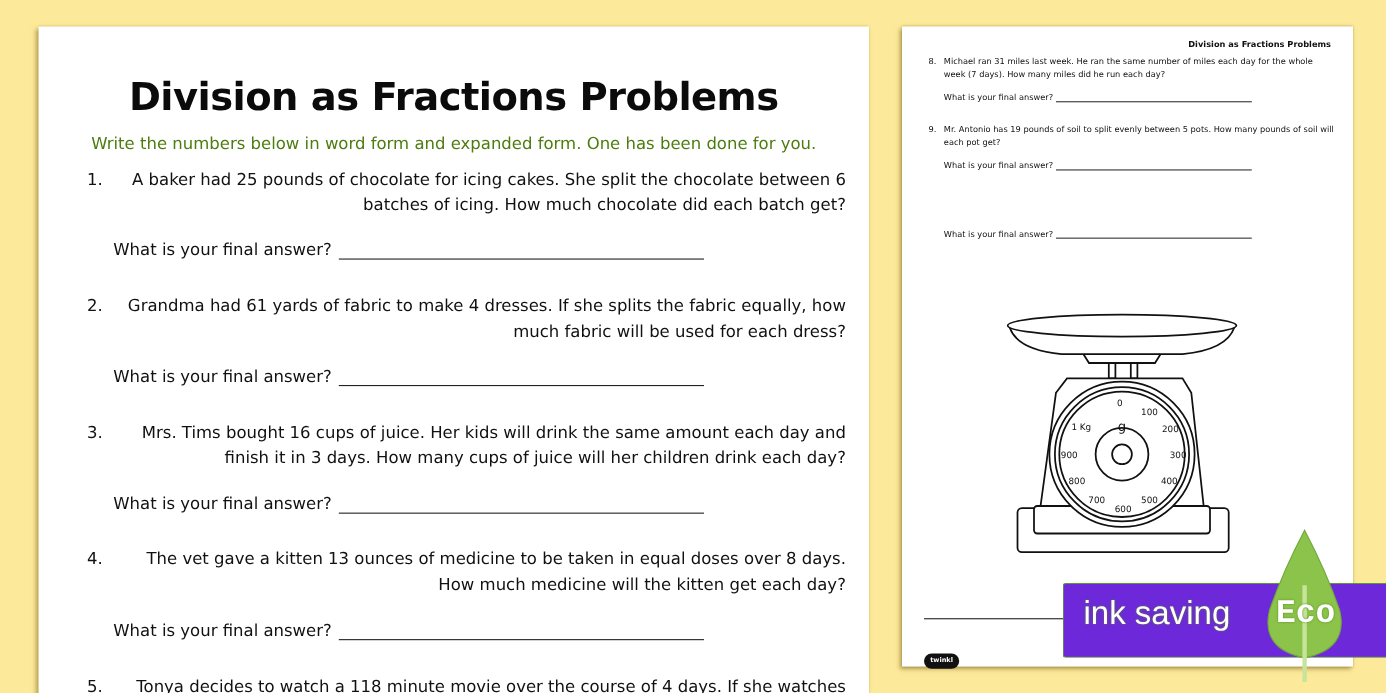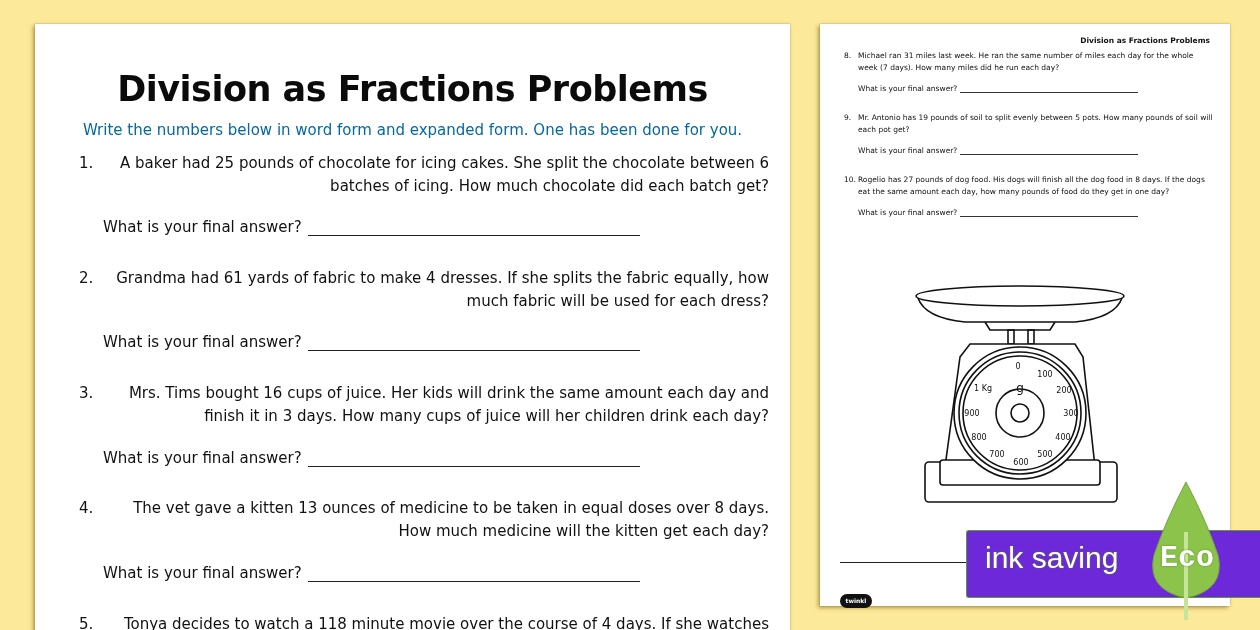--- a/index.html
+++ b/index.html
@@ -15,21 +15,21 @@
   #page-left { left:35px; top:24px; width:755px; height:640px; }
   #page-right { left:820px; top:24px; width:410px; height:582px; }
 
   .title {
     position:absolute; left:0; right:0; top:45px; text-align:center;
     font-family:"DejaVu Sans", sans-serif; font-weight:bold; font-size:35px;
     letter-spacing:-0.5px; color:#0b0b0b;
   }
   .subtitle {
     position:absolute; left:0; right:0; top:97px; text-align:center;
-    font-size:15px; color:#0369a1;
+    font-size:15px; color:#4d7c0f;
   }
   .q { position:absolute; left:44px; width:690px; font-size:15px; color:#111; line-height:23px; }
   .q .num { position:absolute; left:0; top:0; }
   .q .text { margin-left:36px; display:block;text-align:right; }
   .ans { position:absolute; left:68px; font-size:15px; color:#111; display:flex; align-items:flex-end; }
   .ans .line { display:inline-block; width:332px; border-bottom:1.3px solid #222; margin-left:6px; height:14px; }
 
   
   .r-header { position:absolute; right:20px; top:12px; font-size:7.5px; font-weight:bold; color:#111; }
   .rq { position:absolute; left:24px; width:370px; font-size:7.5px; color:#111; line-height:12px; }
@@ -117,24 +117,20 @@
 
   <div class="rq" style="top:88px">
     <span class="num">9.</span>
     <span class="text">Mr. Antonio has 19 pounds of soil to split evenly between 5 pots. How many pounds of soil will each pot get?</span>
   </div>
   <div class="rans" style="top:122px">
     <span>What is your final answer?</span>
     <span class="line"></span>
   </div>
 
-  <div class="rq" style="top:150px">
-    <span class="num">10.</span>
-    <span class="text">Rogelio has 27 pounds of dog food. His dogs will finish all the dog food in 8 days. If the dogs eat the same amount each day, how many pounds of food do they get in one day?</span>
-  </div>
   <div class="rans" style="top:184px">
     <span>What is your final answer?</span>
     <span class="line"></span>
   </div>
 
   <svg class="scale" width="230" height="230" viewBox="0 0 230 230">
     <g fill="none" stroke="#111" stroke-width="1.6">
       <ellipse cx="105" cy="14" rx="104" ry="10" fill="#fff"></ellipse>
       <path d="M3 16 Q10 36 50 40 L160 40 Q200 36 207 16"></path>
       <path d="M70 40 L75 48 L135 48 L140 40"></path>

